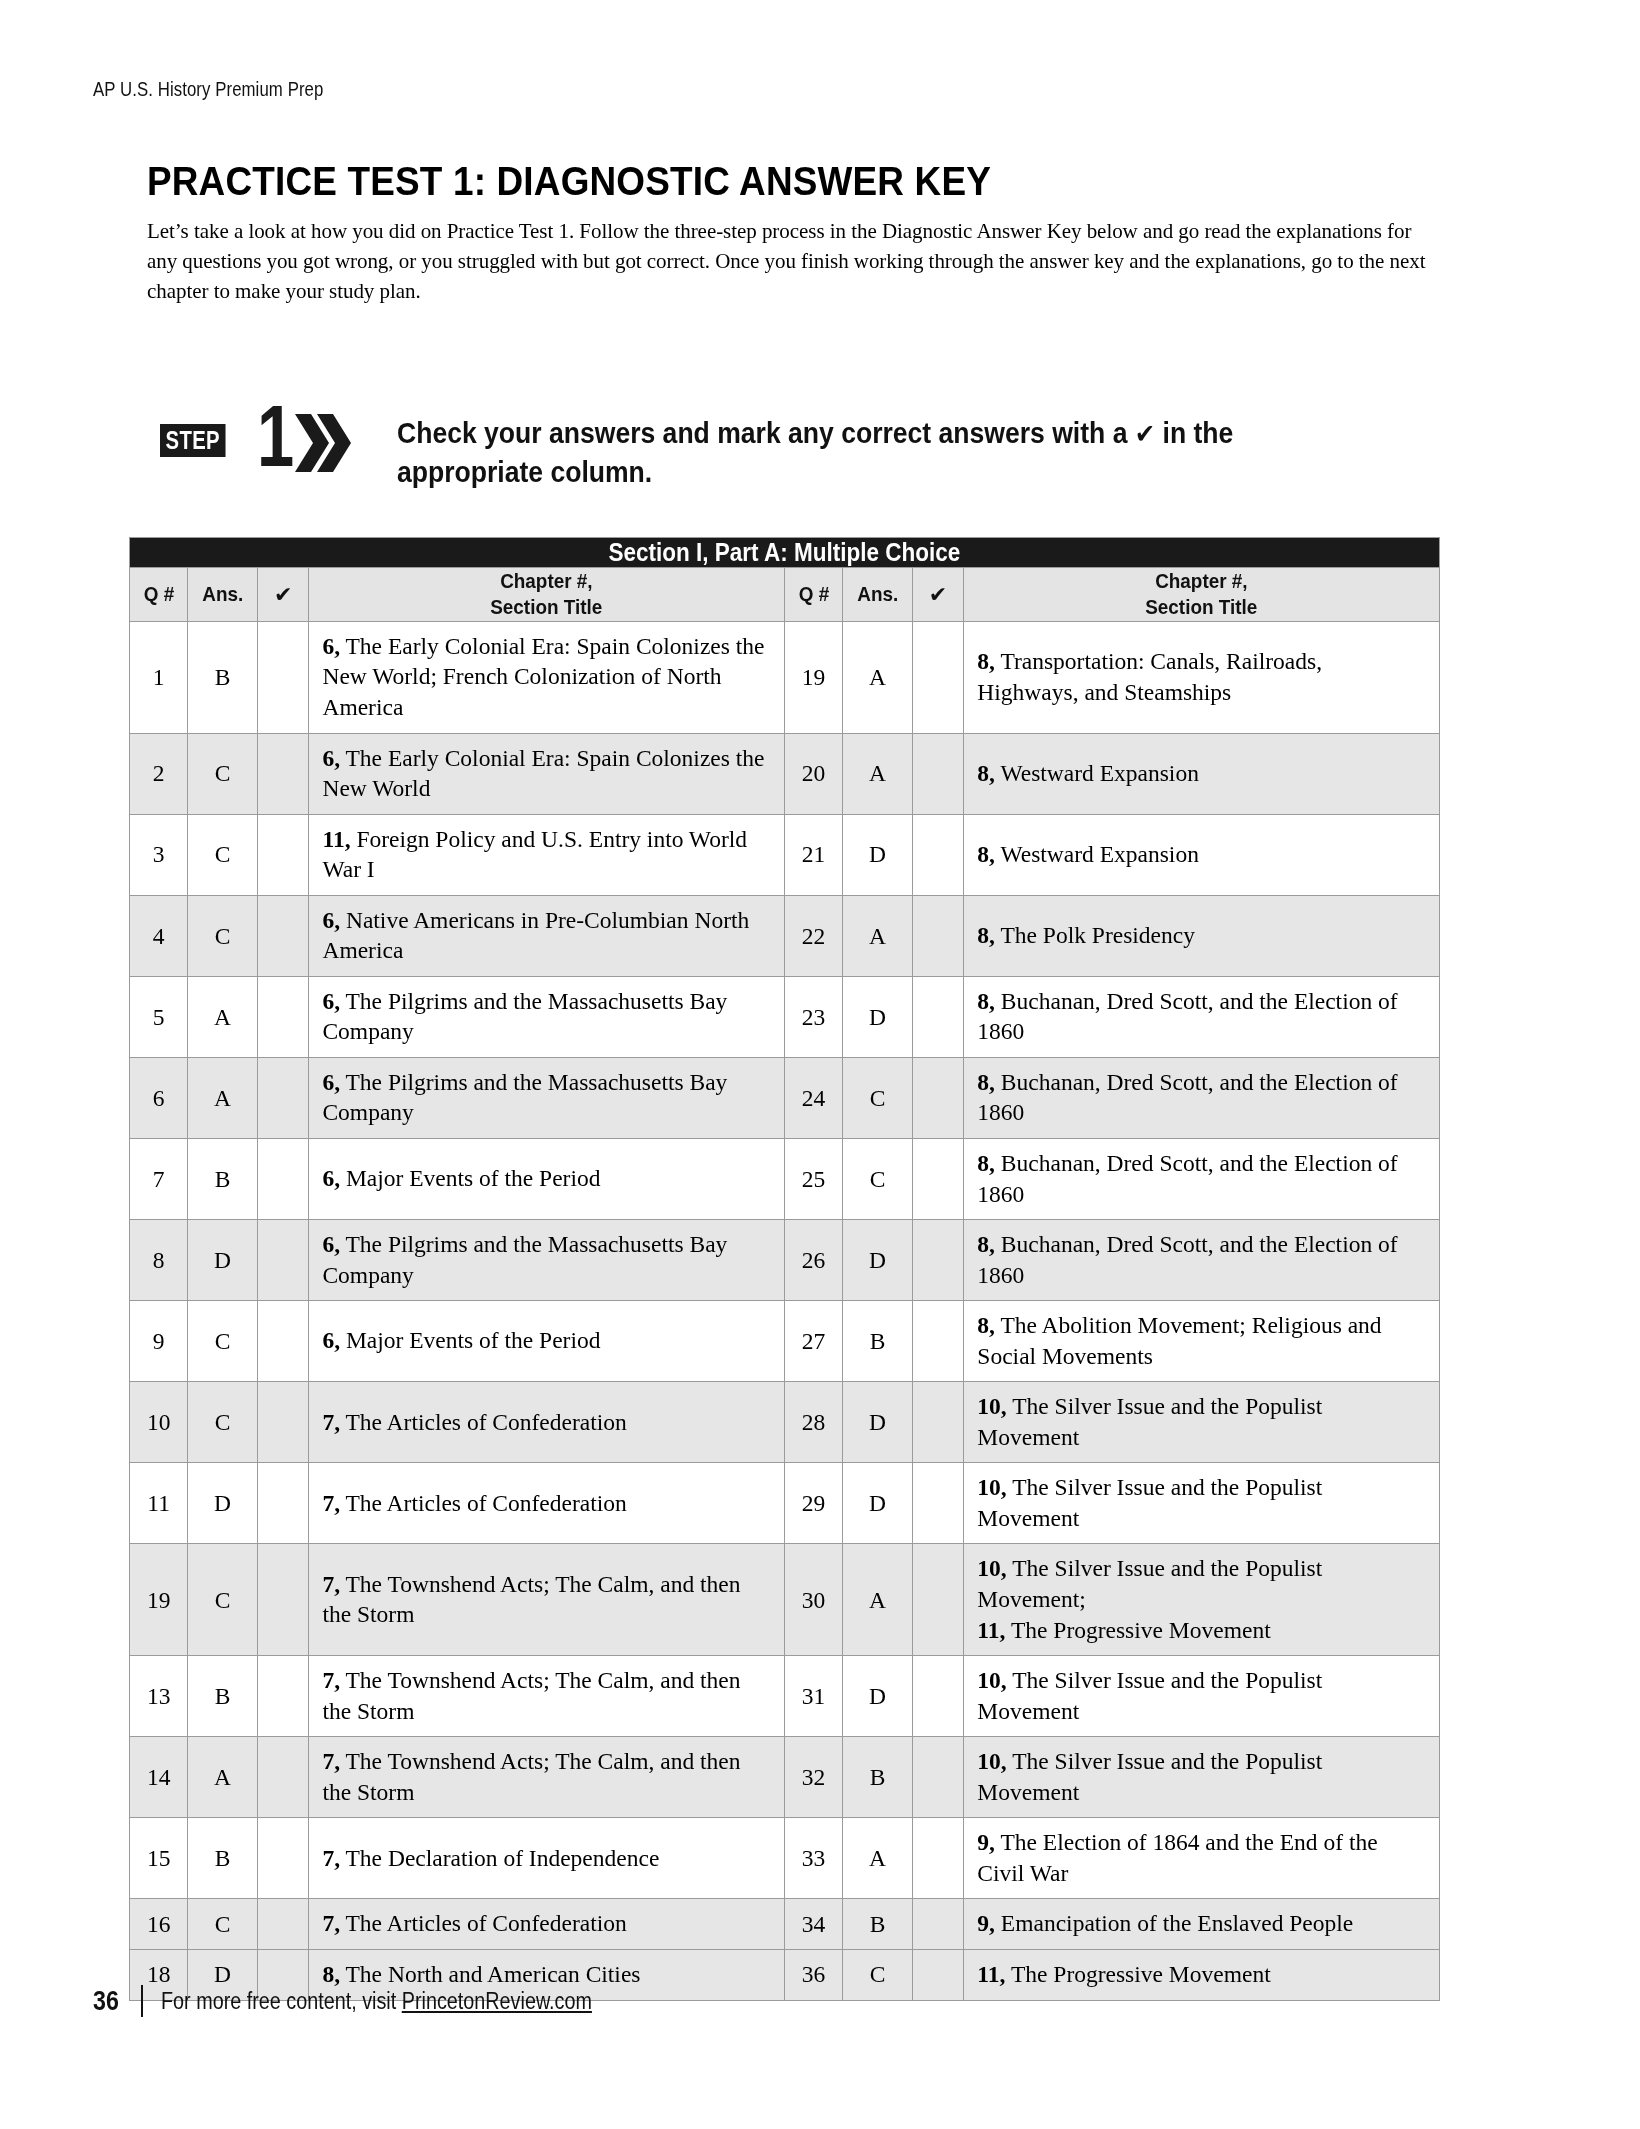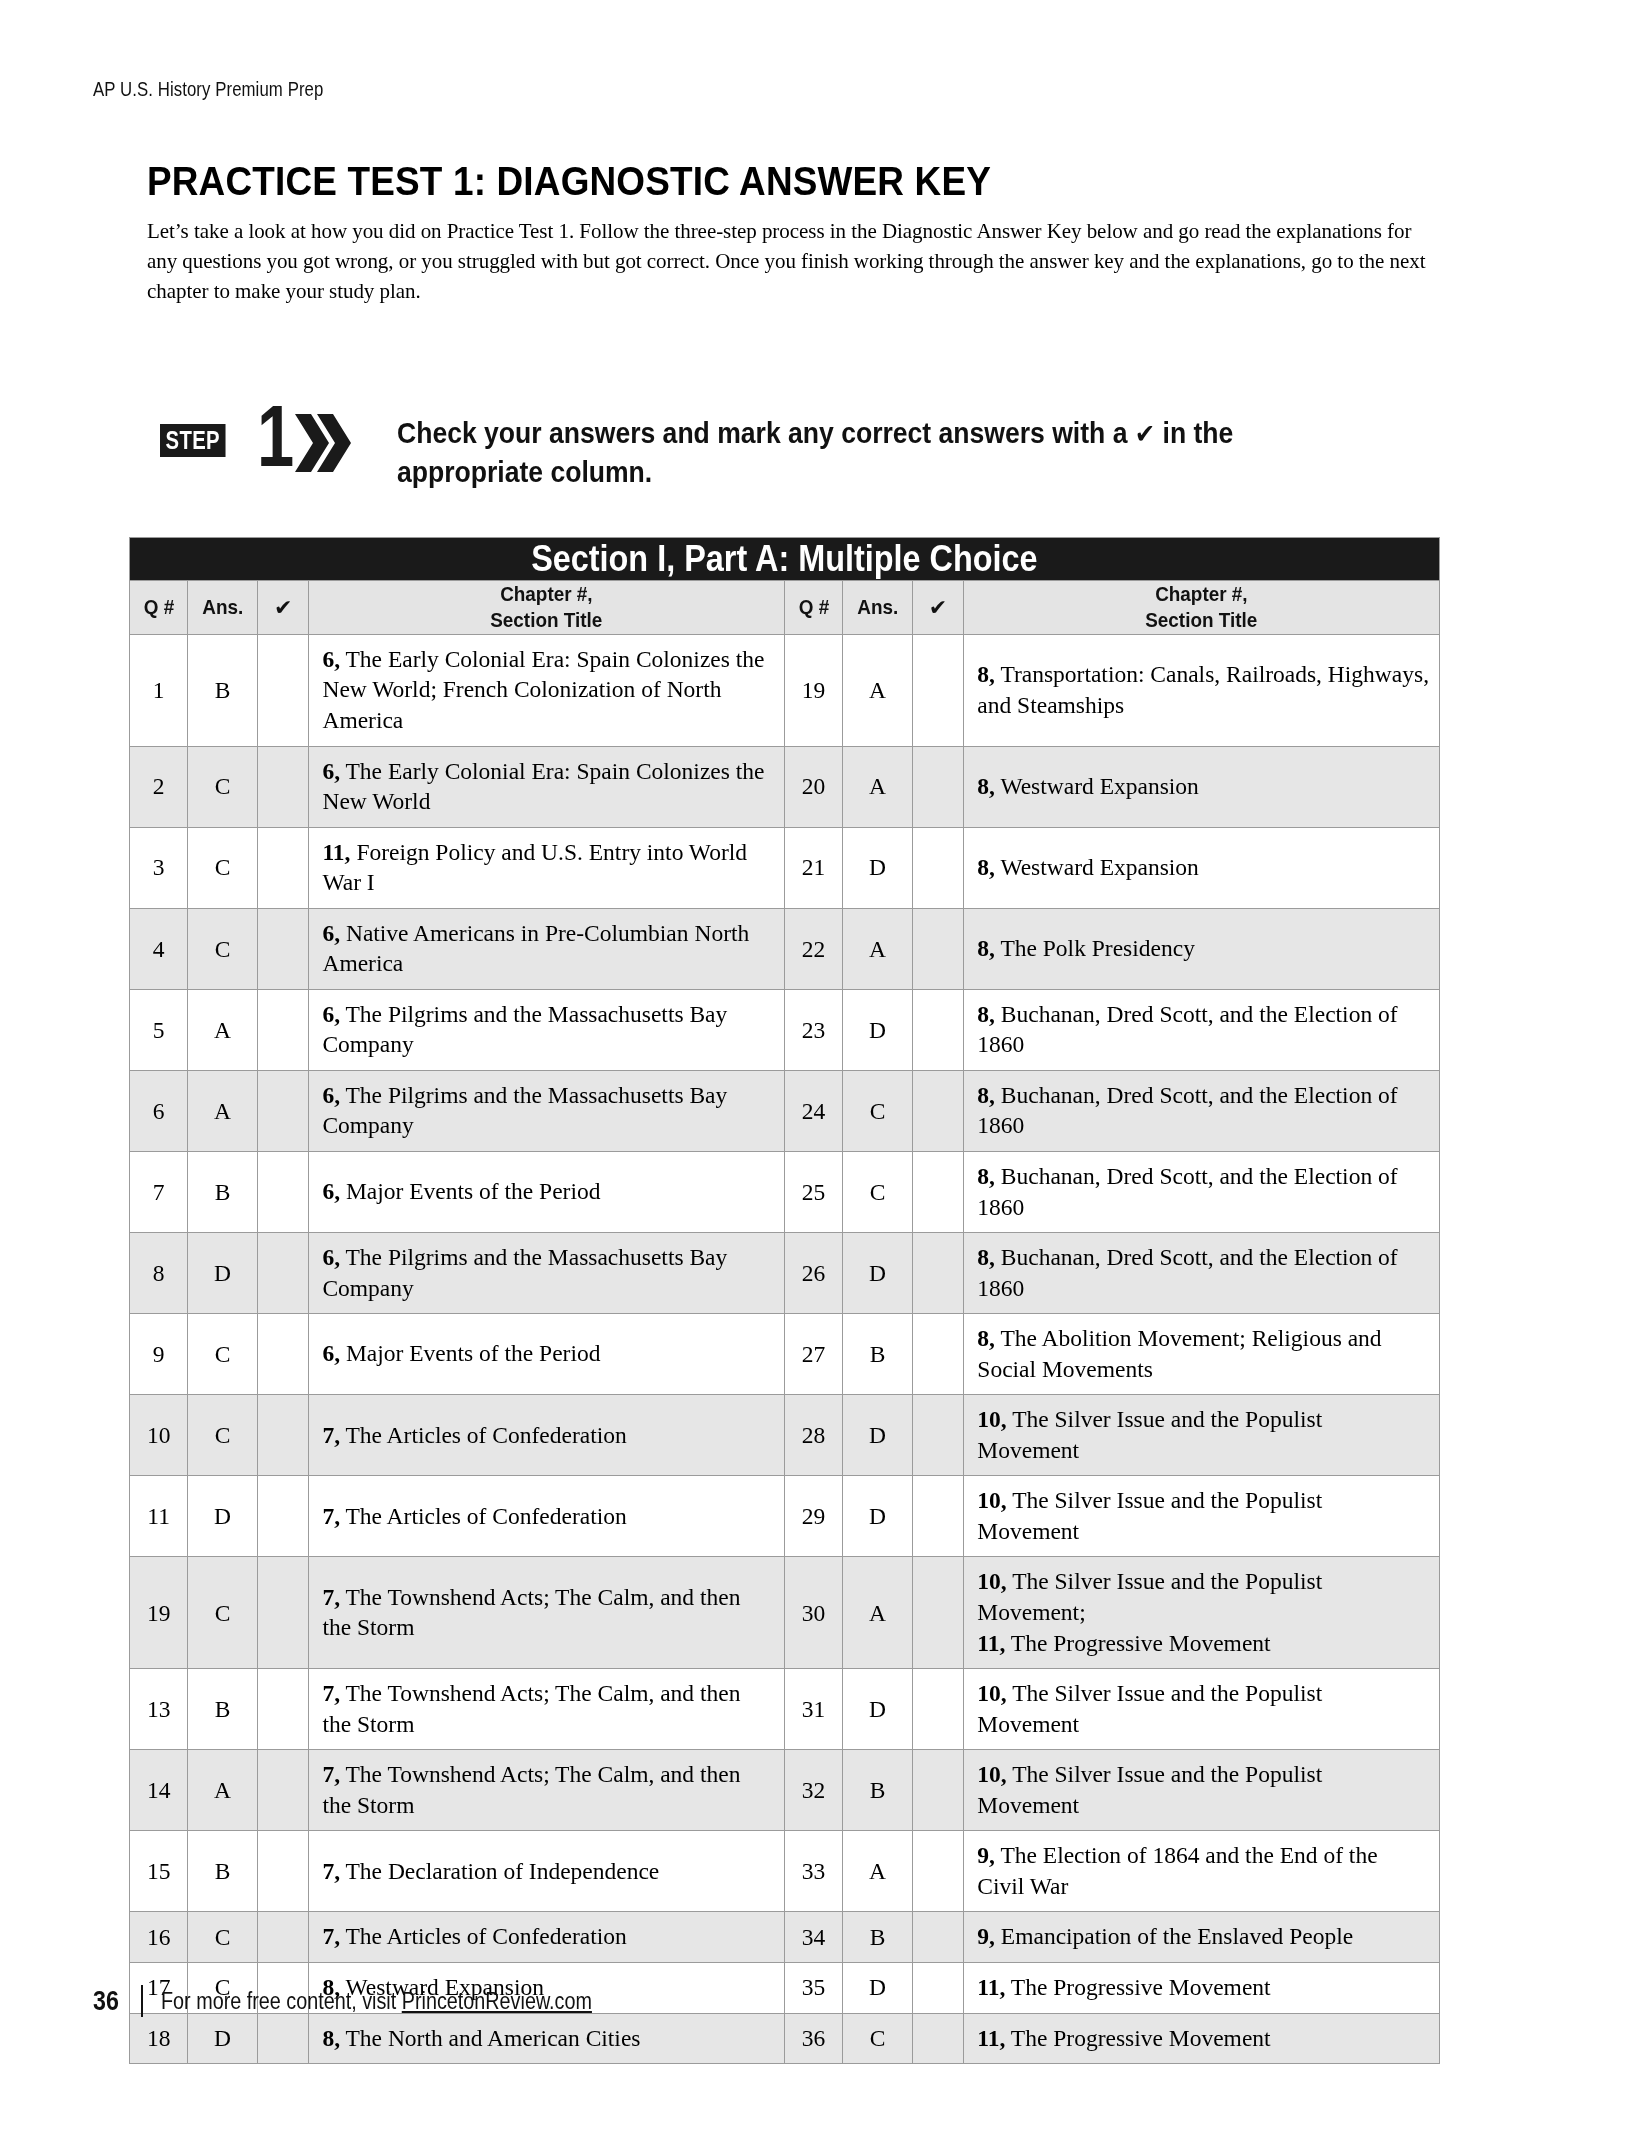--- a/index.html
+++ b/index.html
@@ -152,21 +152,21 @@
     border: 1px solid #9b9b9b;
     padding: 0;
     vertical-align: middle;
   }
   .section-head td {
     background: #1a1a1a;
     color: #ffffff;
     text-align: center;
     font-family: "Liberation Sans", sans-serif;
     font-weight: bold;
-    font-size: 36px;
+    font-size: 25px;
     padding: 10px 0 12px 0;
     border: 1px solid #1a1a1a;
     transform-origin: center;
   }
   .section-head span {
     display: inline-block;
     transform: scaleX(0.90);
   }
   .col-head td {
     background: #e4e4e4;
@@ -459,30 +459,20 @@
           <tr class="data-row shade">
             <td class="q">16</td>
             <td class="a">C</td>
             <td class="chkcell"></td>
             <td class="title"><b>7,</b> <span>The Articles of Confederation</span></td>
             <td class="q">34</td>
             <td class="a">B</td>
             <td class="chkcell"></td>
             <td class="title"><b>9,</b> <span>Emancipation of the Enslaved People</span></td>
           </tr>
-          <tr class="data-row plain">
-            <td class="q">17</td>
-            <td class="a">C</td>
-            <td class="chkcell"></td>
-            <td class="title"><b>8,</b> <span>Westward Expansion</span></td>
-            <td class="q">35</td>
-            <td class="a">D</td>
-            <td class="chkcell"></td>
-            <td class="title"><b>11,</b> <span>The Progressive Movement</span></td>
-          </tr>
           <tr class="data-row shade">
             <td class="q">18</td>
             <td class="a">D</td>
             <td class="chkcell"></td>
             <td class="title"><b>8,</b> <span>The North and American Cities</span></td>
             <td class="q">36</td>
             <td class="a">C</td>
             <td class="chkcell"></td>
             <td class="title"><b>11,</b> <span>The Progressive Movement</span></td>
           </tr>

